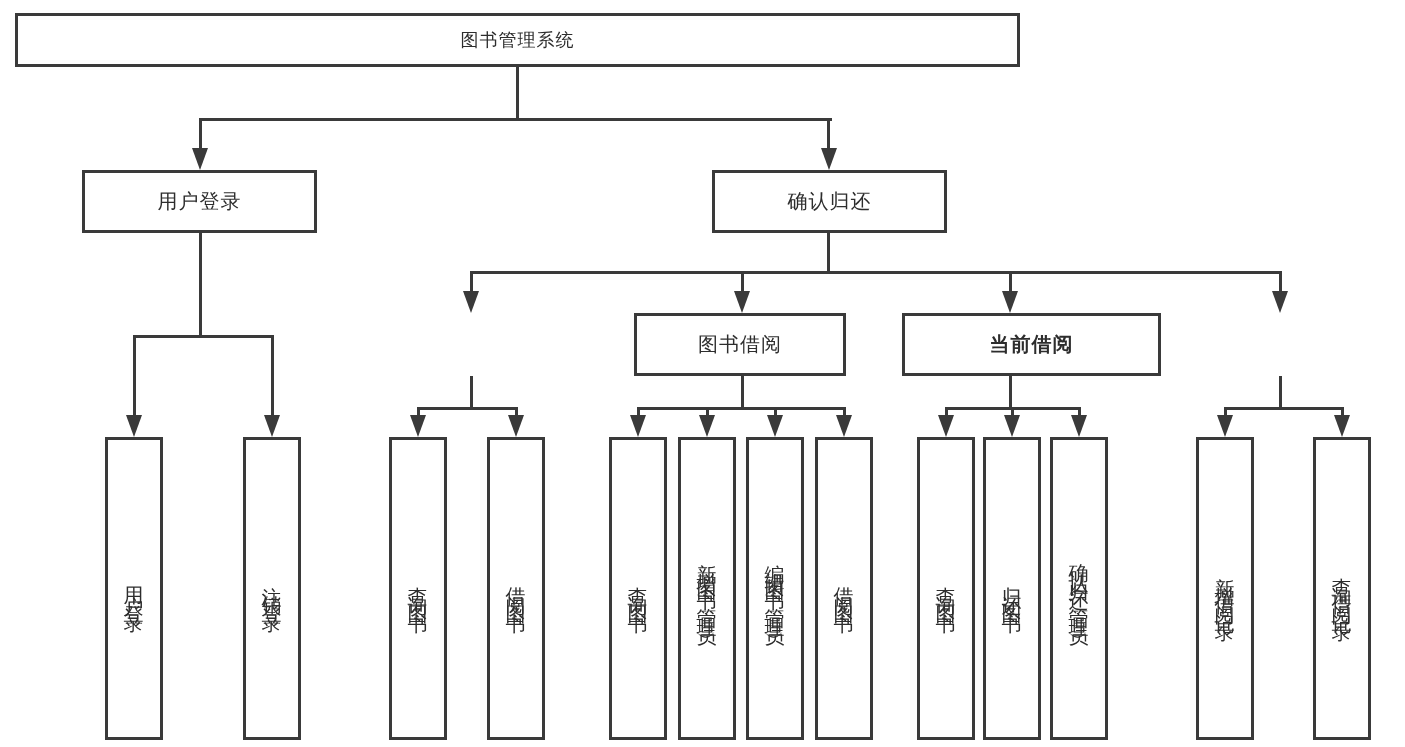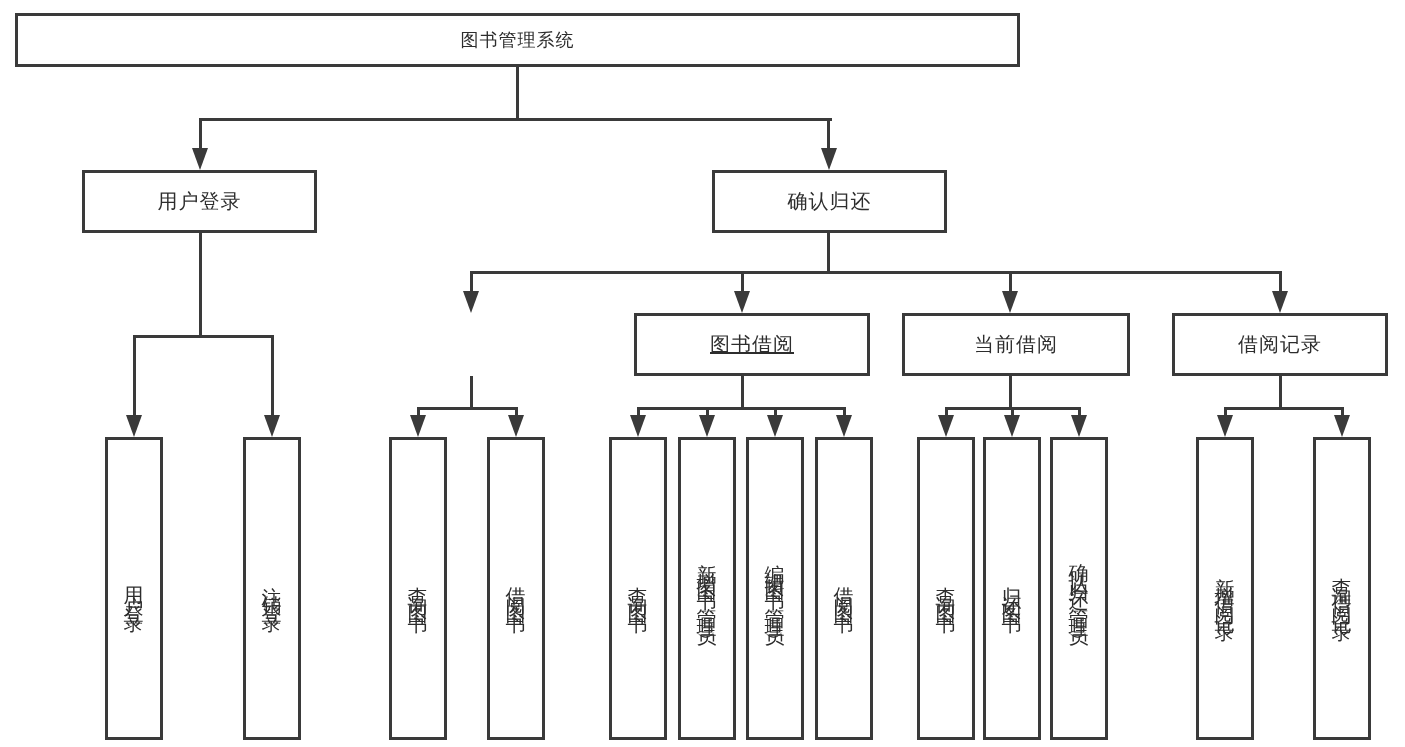--- a/index.html
+++ b/index.html
@@ -95,28 +95,25 @@
   <div class="hline" style="left:469.5px; top:271px; width:812px;"></div>
   <div class="vline" style="left:469.5px; top:271px; height:22px;"></div>
   <div class="ahead" style="left:463px; top:291px;"></div>
   <div class="vline" style="left:740.5px; top:271px; height:22px;"></div>
   <div class="ahead" style="left:734px; top:291px;"></div>
   <div class="vline" style="left:1008.5px; top:271px; height:22px;"></div>
   <div class="ahead" style="left:1002px; top:291px;"></div>
   <div class="vline" style="left:1278.5px; top:271px; height:22px;"></div>
   <div class="ahead" style="left:1272px; top:291px;"></div>
 
-  <div class="node" style="left:634px; top:313px; width:236px; height:63px;text-decoration:underline;">
+  <div class="node" style="left:634px; top:313px; width:212px; height:63px;">
     <span class="lbl">图书借阅</span>
   </div>
-  <div class="node" style="left:902px; top:313px; width:228px; height:63px;">
+  <div class="node" style="left:902px; top:313px; width:259px; height:63px;font-weight:bold;">
     <span class="lbl">当前借阅</span>
-  </div>
-  <div class="node" style="left:1172px; top:313px; width:216px; height:63px;">
-    <span class="lbl">借阅记录</span>
   </div>
 
   <div class="vline" style="left:469.5px; top:376px; height:34px;"></div>
   <div class="hline" style="left:416.5px; top:407px; width:101px;"></div>
   <div class="vline" style="left:416.5px; top:407px; height:12px;"></div>
   <div class="ahead" style="left:410px; top:415px;"></div>
   <div class="vline" style="left:514.5px; top:407px; height:12px;"></div>
   <div class="ahead" style="left:508px; top:415px;"></div>
 
   <div class="vline" style="left:740.5px; top:376px; height:34px;"></div>

